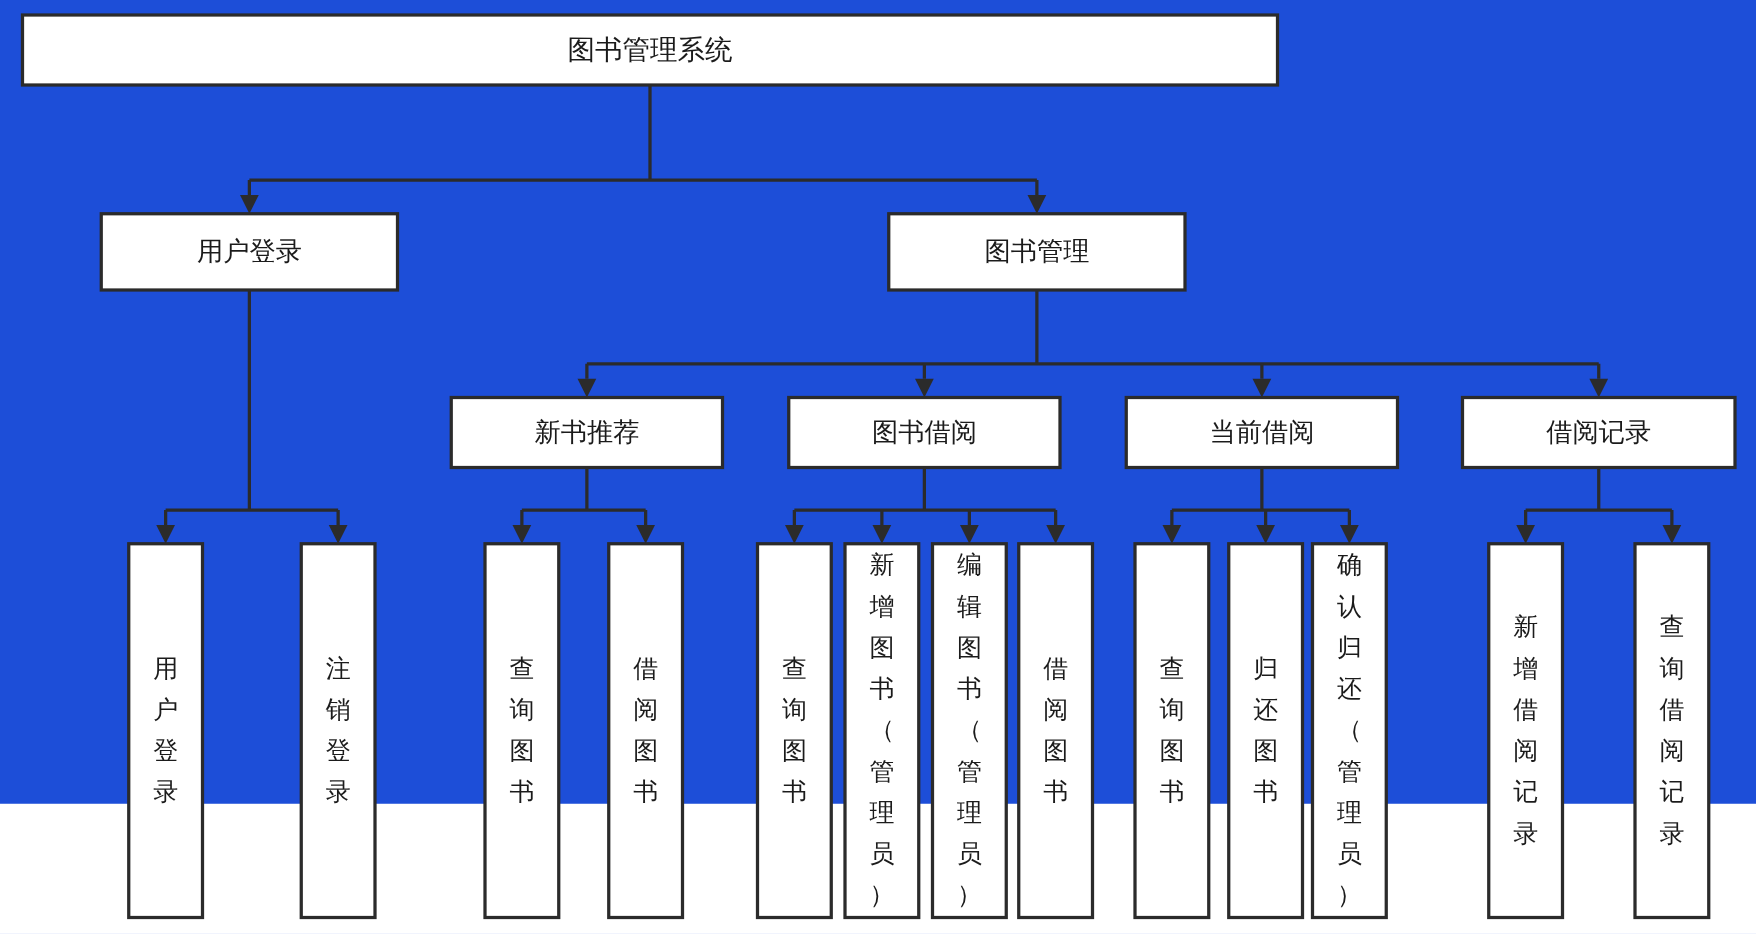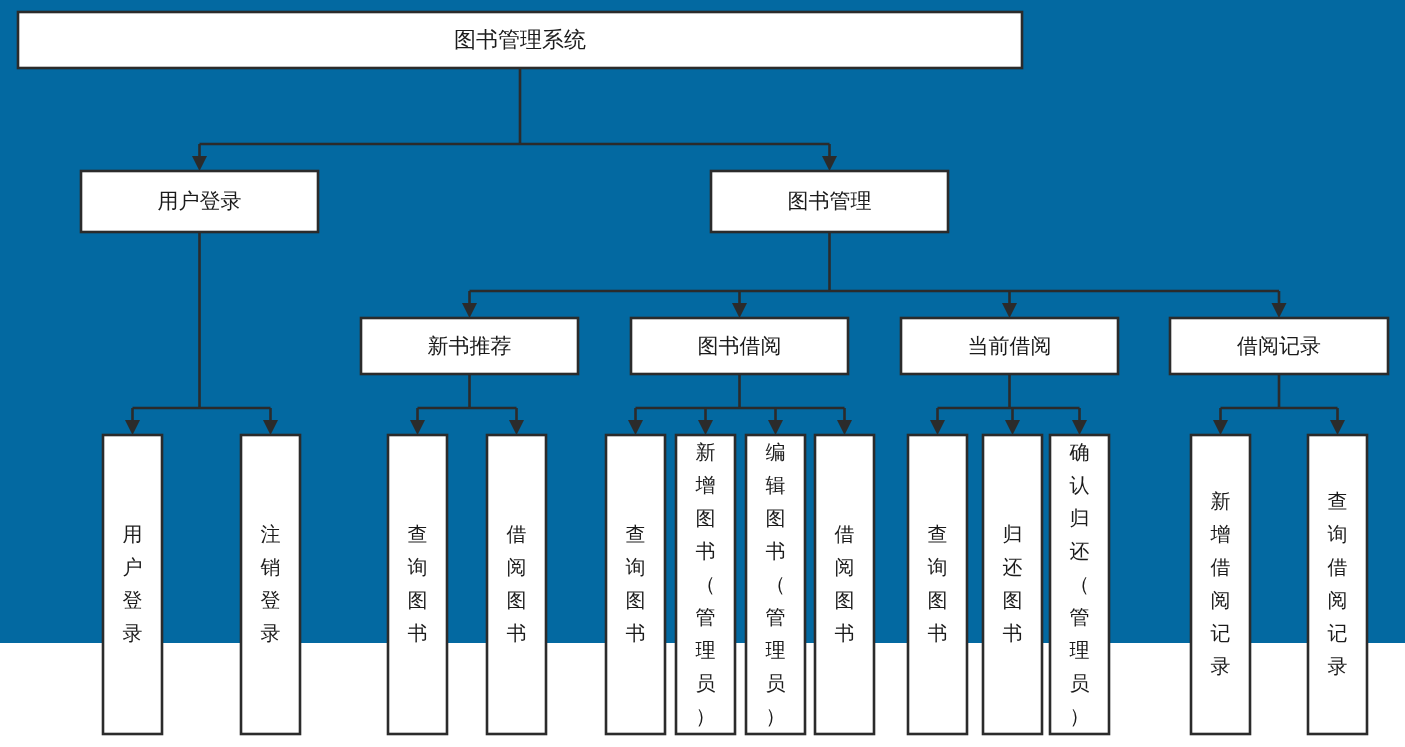--- a/index.html
+++ b/index.html
@@ -10,21 +10,21 @@
   body {
     width: 1405px;
     height: 747px;
     font-family: "Liberation Sans", sans-serif;
     overflow: hidden;
   }
   #diagram-root {
     position: relative;
     width: 1405px;
     height: 643px;
-    background: #0369a1;
+    background: #1d4ed8;
     text-align: center;
   }
   svg#flow {
     position: absolute;
     left: 0;
     top: 0;
     width: 1405px;
     height: 747px;
     display: block;
   }

